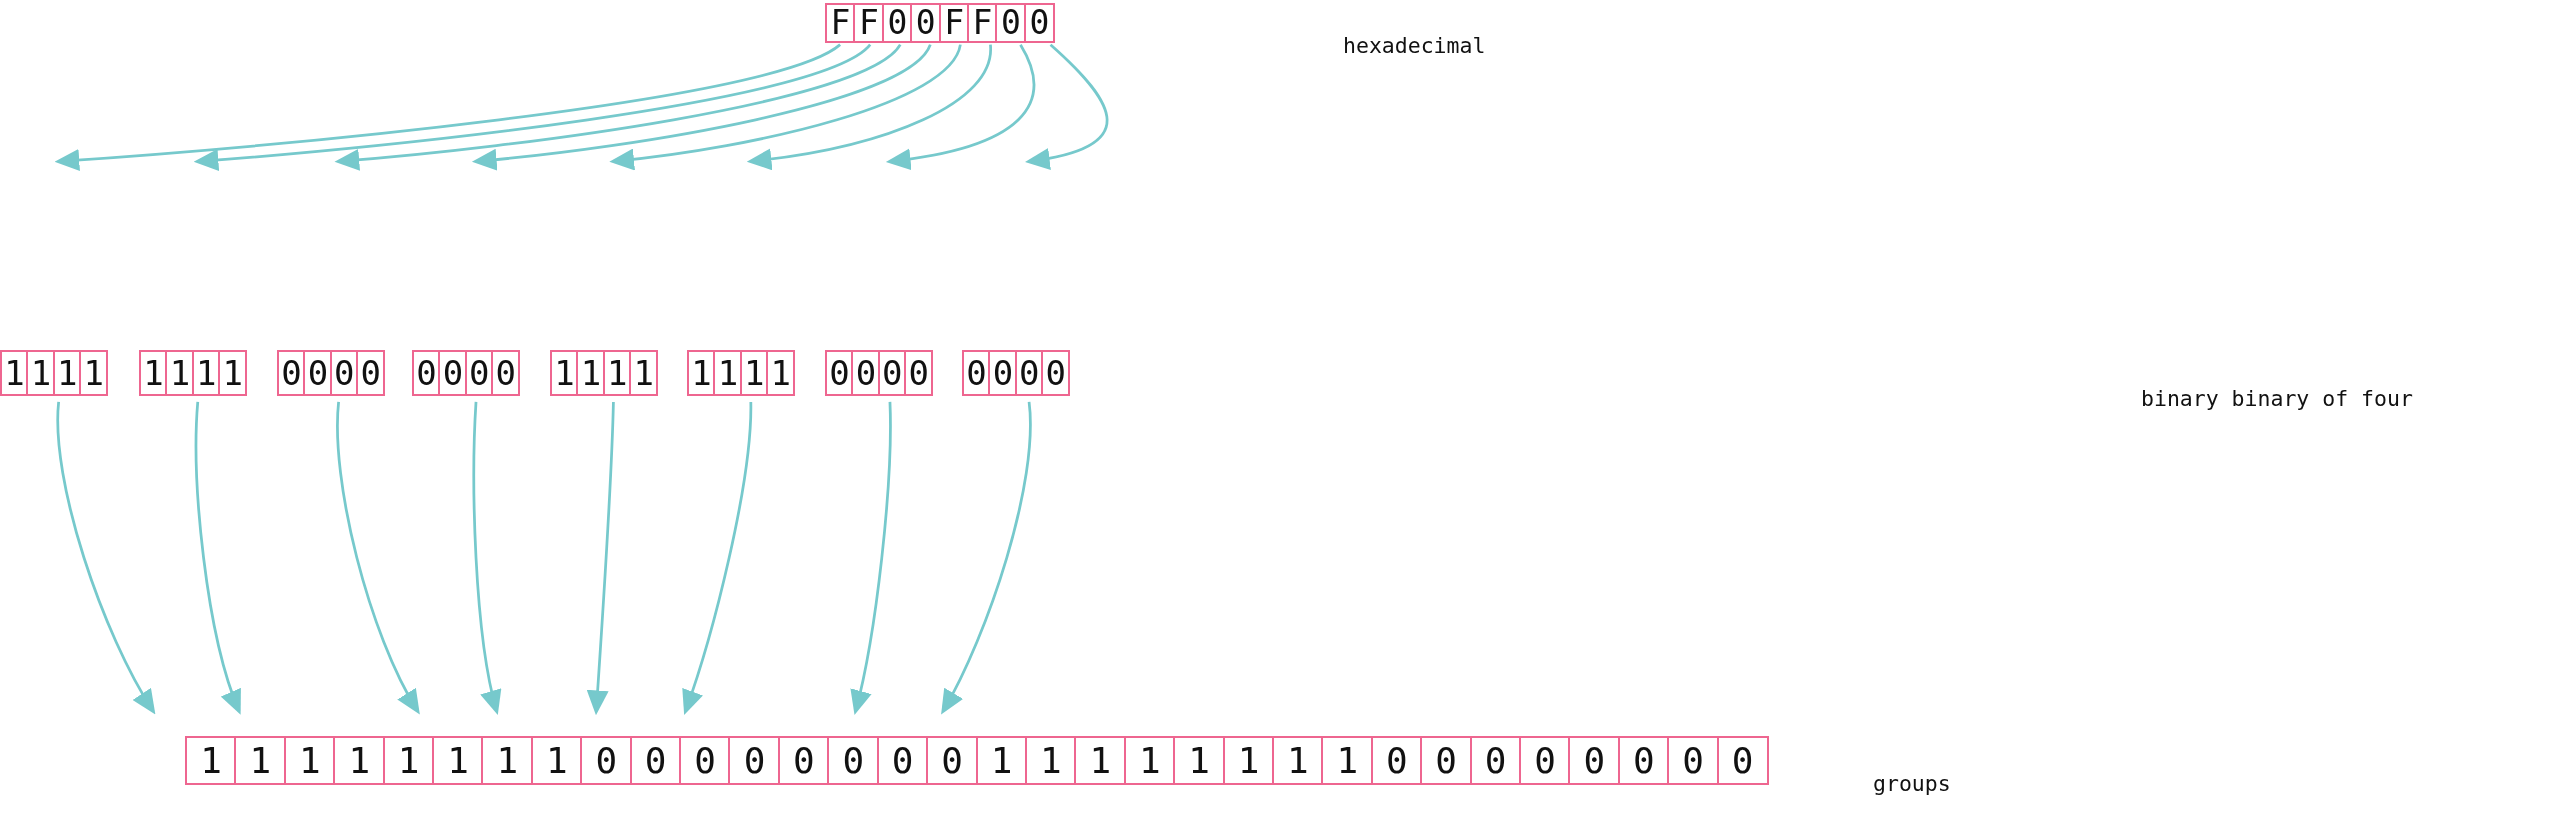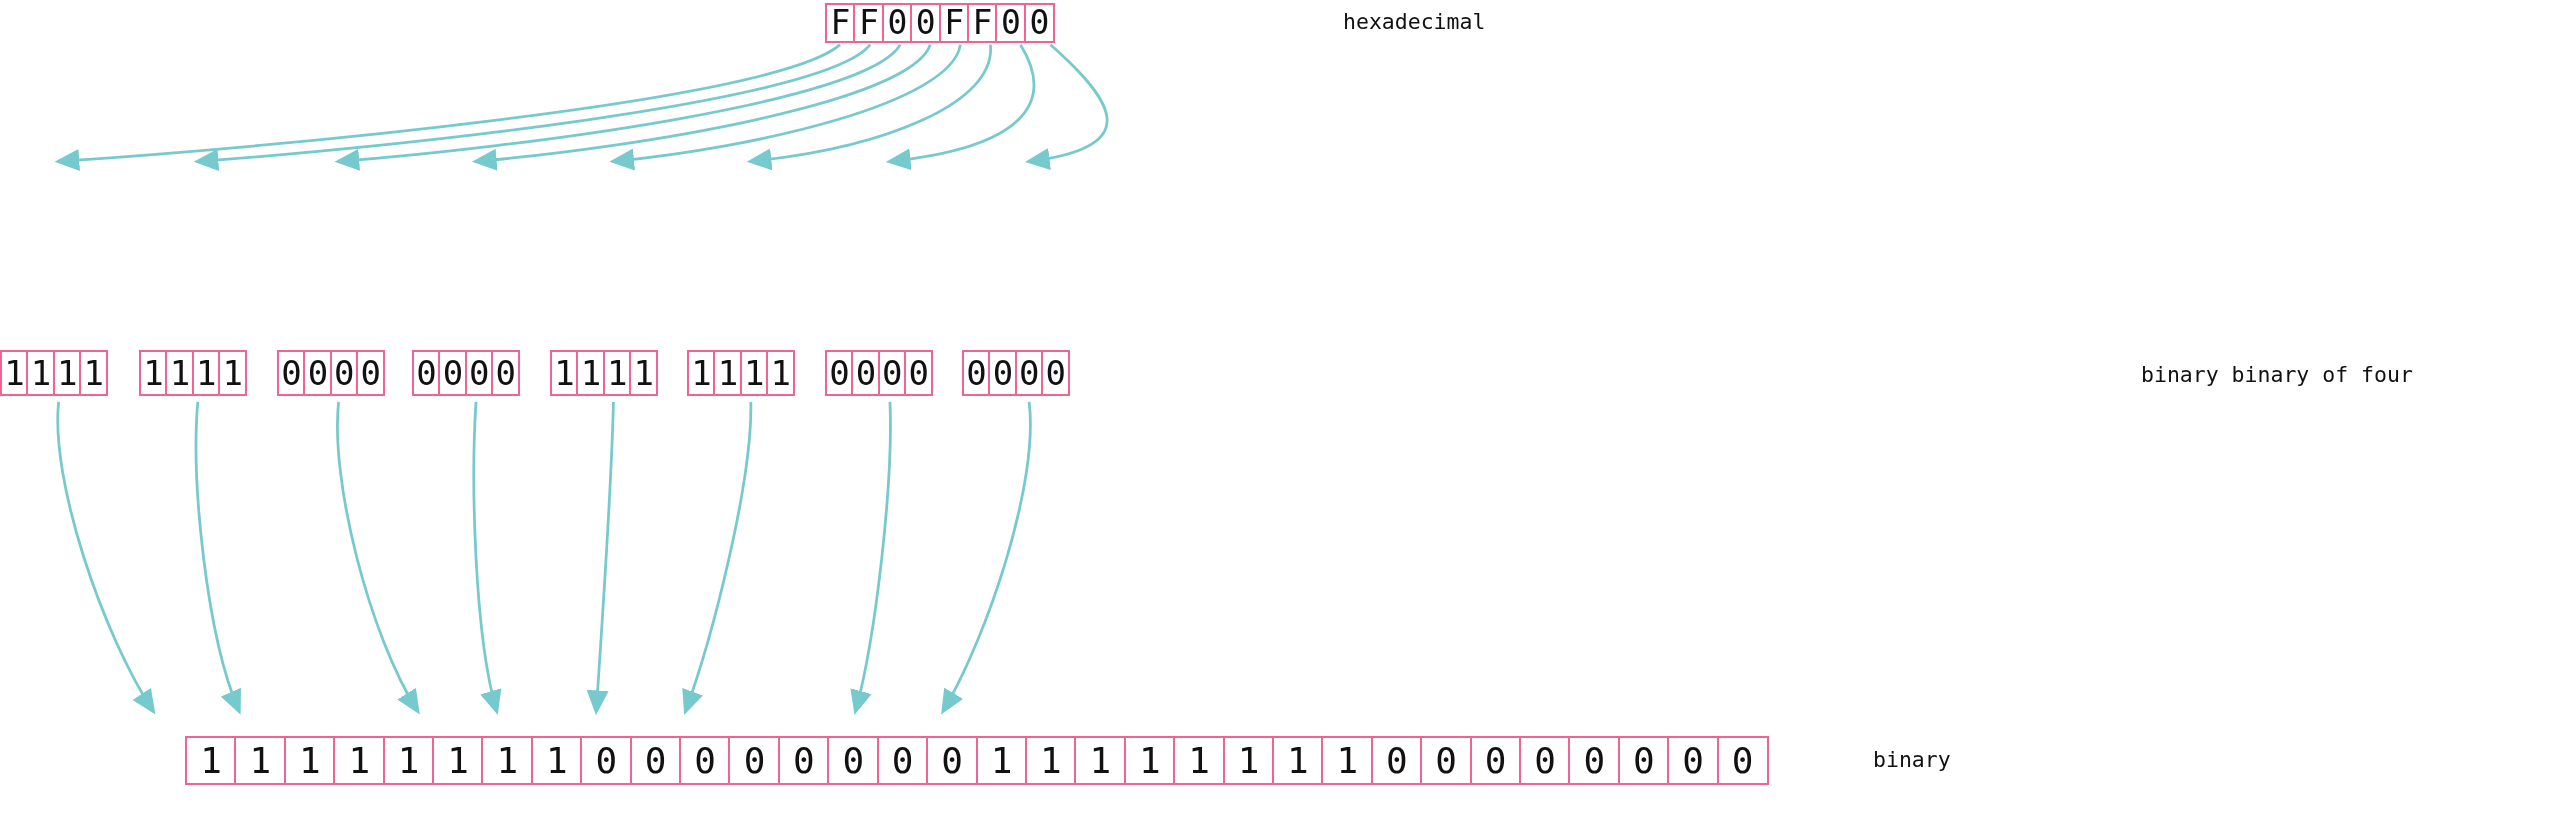--- a/index.html
+++ b/index.html
@@ -61,20 +61,21 @@
     height: 40px;
     font-size: 33px;
   }
 
   .row-label {
     position: absolute;
     color: #111111;
     font-size: 21.5px;
     white-space: nowrap;
     line-height: 1;
+    margin-top: 24px;
   }
   #hex-label { left: 1343px; top: 11px; }
 
   
   .group-row {
     position: absolute;
     top: 350px;
     display: flex;
     align-items: stretch;
   }
@@ -221,16 +222,16 @@
       <div class="cell">1</div>
       <div class="cell">0</div>
       <div class="cell">0</div>
       <div class="cell">0</div>
       <div class="cell">0</div>
       <div class="cell">0</div>
       <div class="cell">0</div>
       <div class="cell">0</div>
       <div class="cell">0</div>
     </div>
-  <div class="row-label" id="bin-label">binary</div>
+  <div class="row-label" id="bin-label">groups</div>
 
 </div>
 
 
 </body></html>

